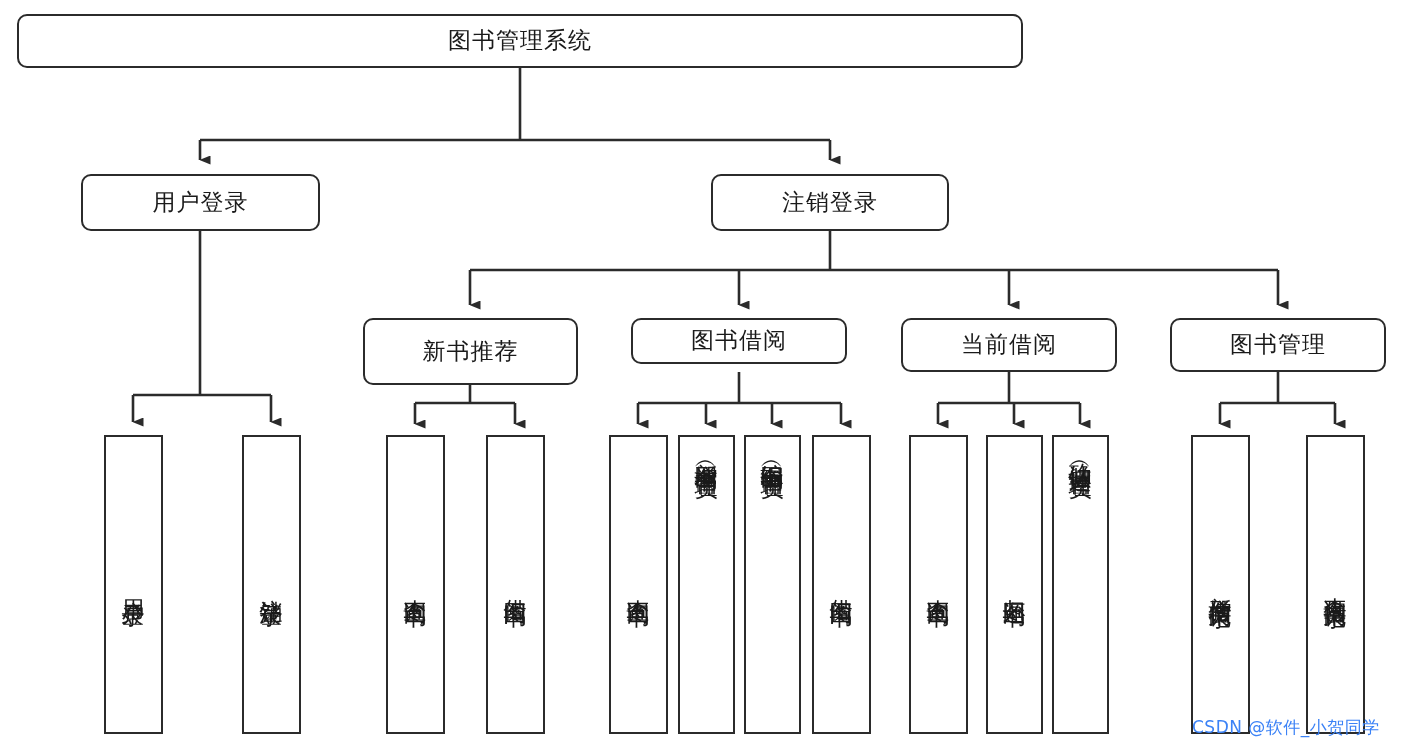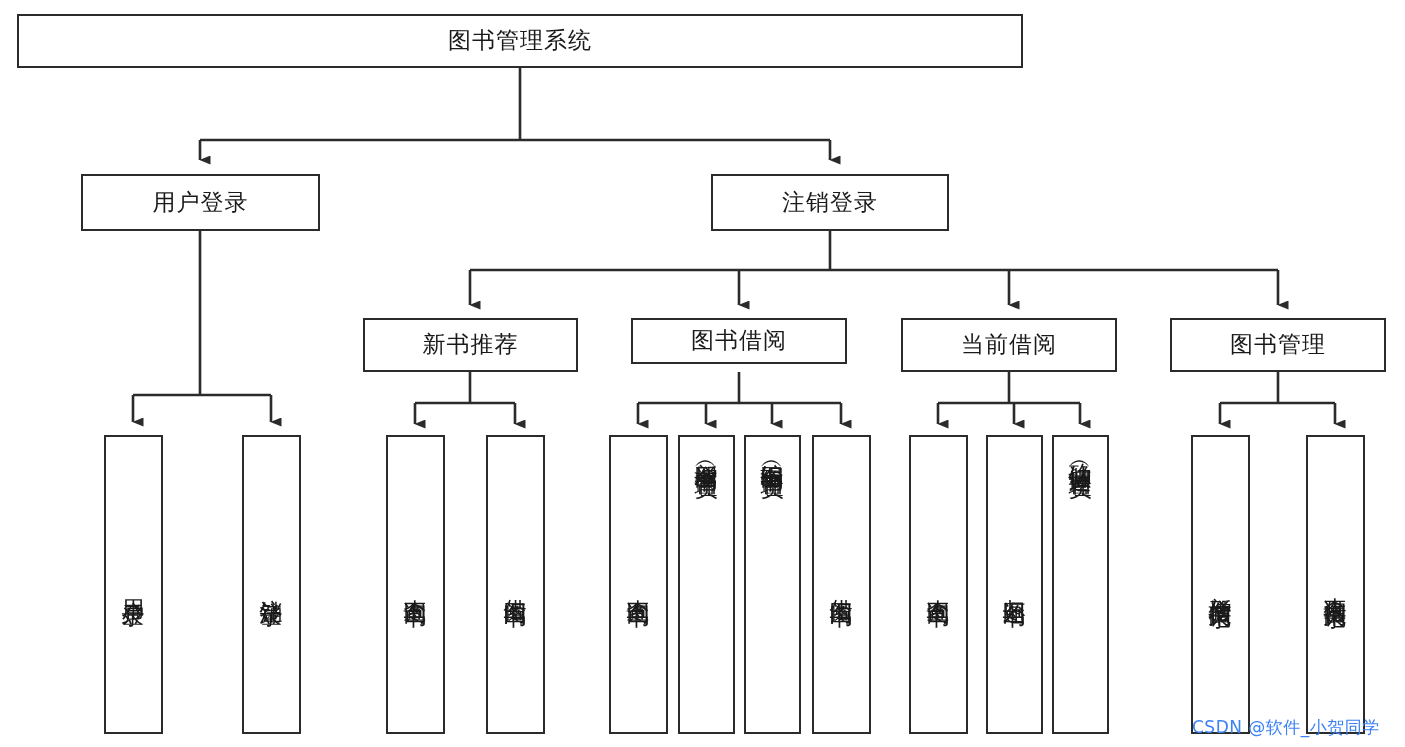--- a/index.html
+++ b/index.html
@@ -30,20 +30,21 @@
     background: #ffffff;
     display: flex;
     align-items: center;
     justify-content: center;
     color: #1a1a1a;
   }
   .node.horiz {
     font-size: 23px;
     line-height: 1.1;
     letter-spacing: 1px;
+    border-radius: 10px;
   }
   .node.vert {
     align-items: flex-start;
     justify-content: center;
     padding-top: 8px;
   }
   .vert .vlabel {
     writing-mode: vertical-rl;
     text-orientation: upright;
     font-size: 23px;
@@ -129,21 +130,21 @@
     <span>图书管理系统</span>
   </div>
 
   <div class="node horiz" style="left:81px; top:174px; width:239px; height:57px;">
     <span>用户登录</span>
   </div>
   <div class="node horiz" style="left:711px; top:174px; width:238px; height:57px;">
     <span>注销登录</span>
   </div>
 
-  <div class="node horiz" style="left:363px; top:318px; width:215px; height:54px;">
+  <div class="node horiz" style="left:363px; top:318px; width:215px; height:67px;">
     <span>新书推荐</span>
   </div>
   <div class="node horiz" style="left:631px; top:318px; width:216px; height:46px;">
     <span>图书借阅</span>
   </div>
   <div class="node horiz" style="left:901px; top:318px; width:216px; height:54px;text-align:center;">
     <span>当前借阅</span>
   </div>
   <div class="node horiz" style="left:1170px; top:318px; width:216px; height:54px;">
     <span>图书管理</span>

